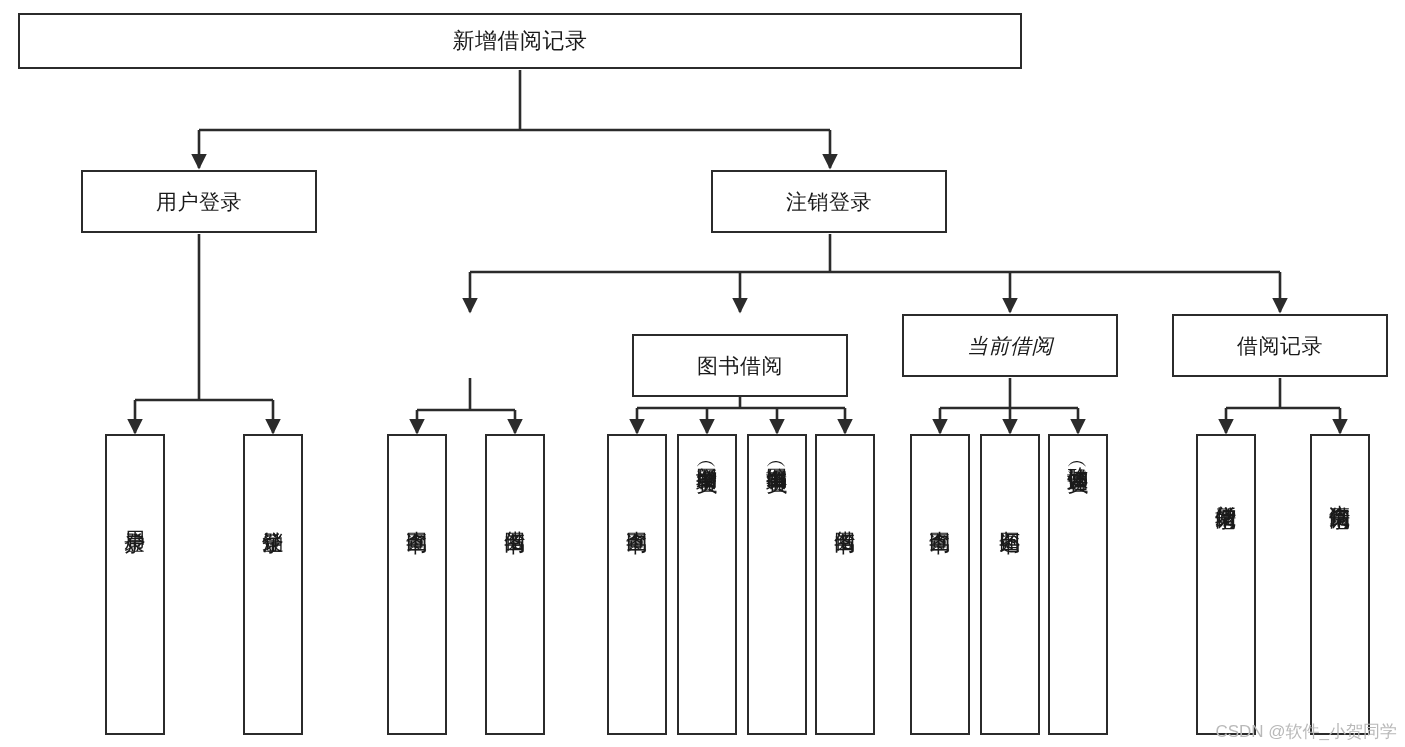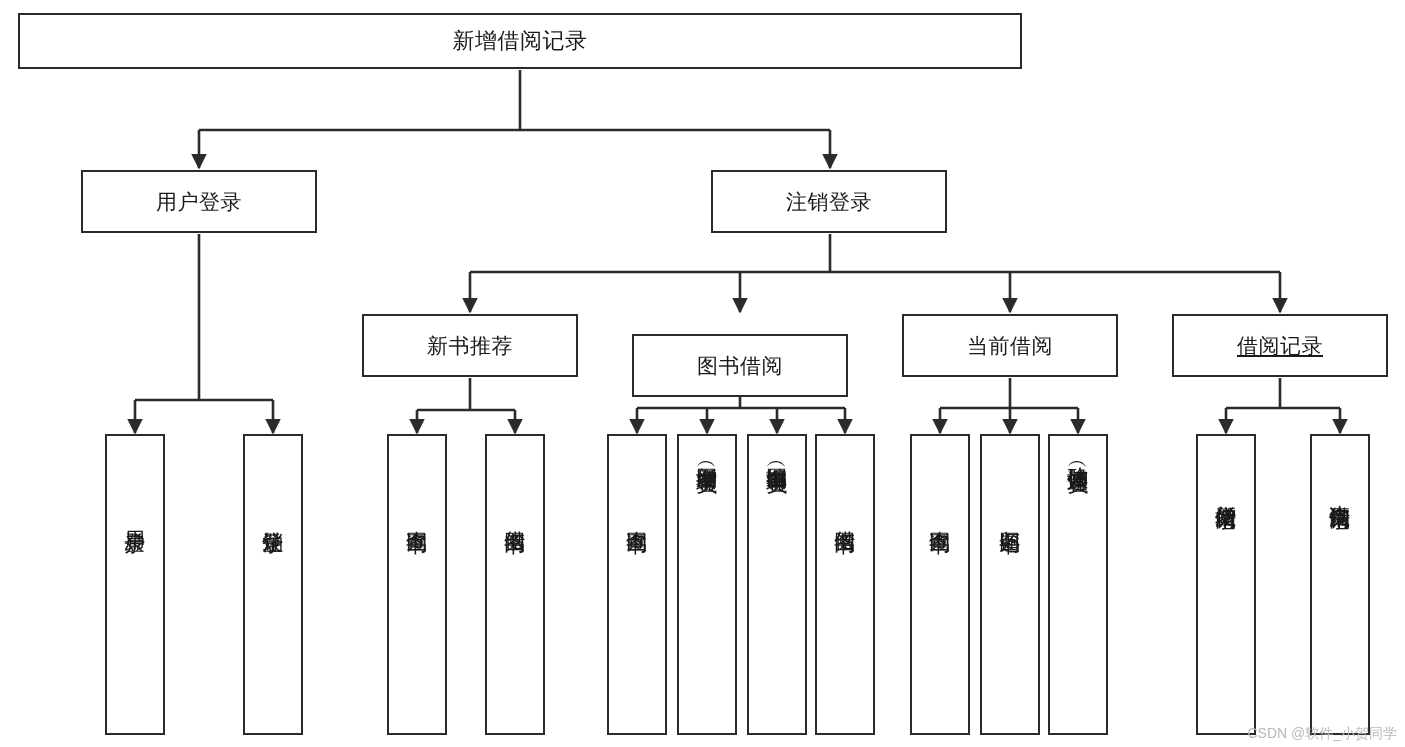--- a/index.html
+++ b/index.html
@@ -61,21 +61,21 @@
   .node-v.pad-big {
     padding-top: 78px;
   }
   .node-root .node-label {
     font-size: 22px;
   }
   #watermark {
     position: absolute;
     right: 8px;
     bottom: 4px;
-    font-size: 14px;
+    font-size: 17px;
     color: #b9b9b9;
     white-space: nowrap;
     user-select: none;
   }
 </style>
 </head>
 <body>
 
 <div id="diagram-canvas">
 
@@ -135,30 +135,27 @@
     <span class="node-label">新增借阅记录</span>
   </div>
 
   <div class="node node-h" style="left:81px; top:170px; width:236px; height:63px;">
     <span class="node-label">用户登录</span>
   </div>
   <div class="node node-h" style="left:711px; top:170px; width:236px; height:63px;">
     <span class="node-label">注销登录</span>
   </div>
 
-  <div class="node node-h" style="left:362px; top:314px; width:216px; height:63px;">
-    <span class="node-label">新书推荐</span>
-  </div>
   <div class="node node-h" style="left:632px; top:314px; width:216px; height:63px;margin-top:20px;">
     <span class="node-label">图书借阅</span>
   </div>
-  <div class="node node-h" style="left:902px; top:314px; width:216px; height:63px;">
+  <div class="node node-h" style="left:902px; top:314px; width:216px; height:63px;font-style:italic;">
     <span class="node-label">当前借阅</span>
   </div>
-  <div class="node node-h" style="left:1172px; top:314px; width:216px; height:63px;text-decoration:underline;">
+  <div class="node node-h" style="left:1172px; top:314px; width:216px; height:63px;">
     <span class="node-label">借阅记录</span>
   </div>
 
   <div class="node node-v pad-big" style="left:105px; top:434px; width:60px; height:301px;">
     <span class="node-label">用户登录</span>
   </div>
   <div class="node node-v pad-big" style="left:243px; top:434px; width:60px; height:301px;">
     <span class="node-label">注销登录</span>
   </div>
 

